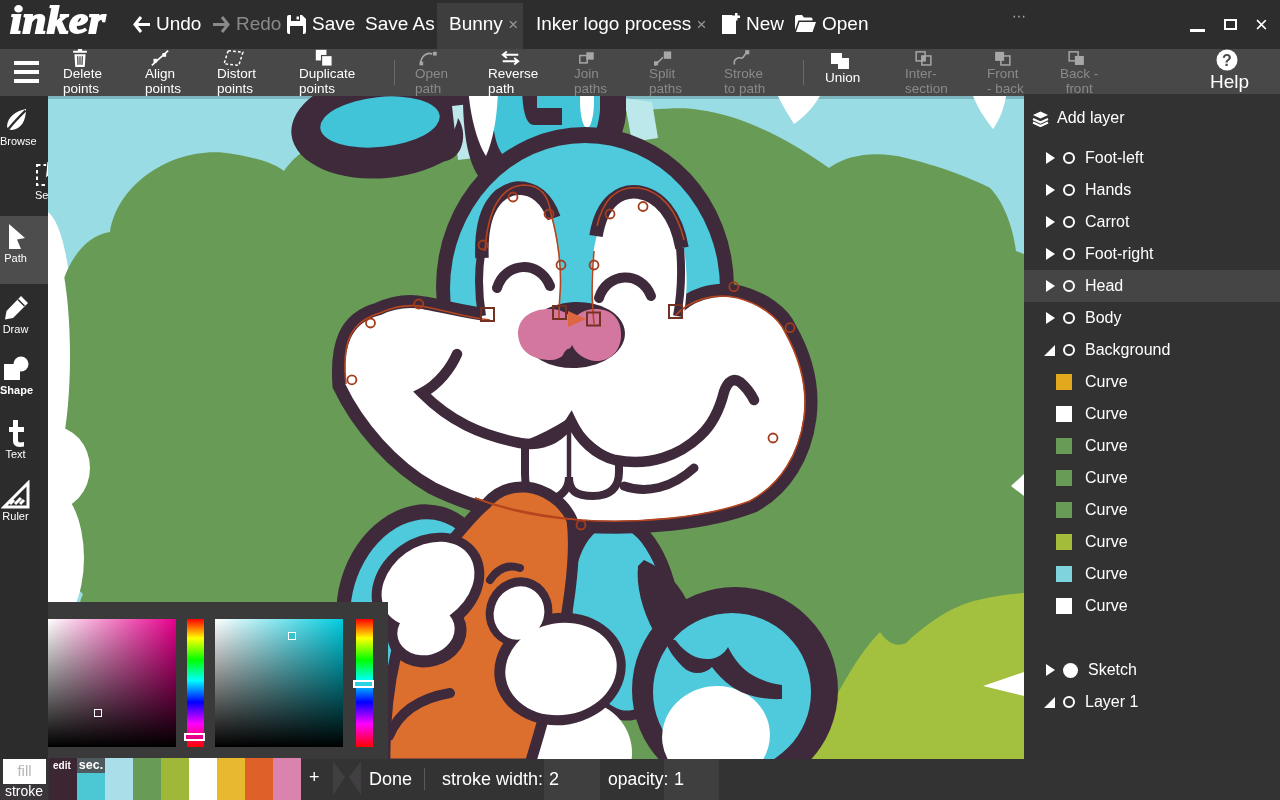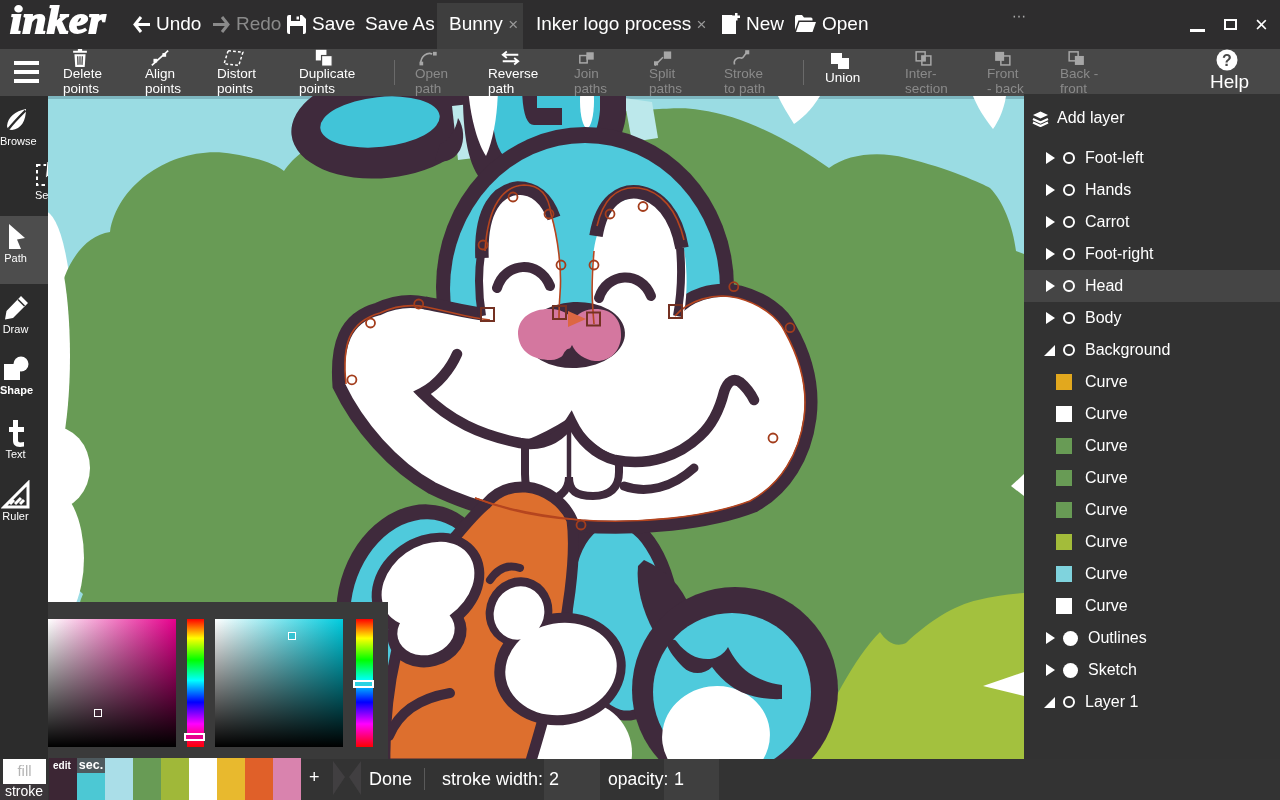--- a/index.html
+++ b/index.html
@@ -153,21 +153,21 @@
       </svg>
     <span class="tb2lbl">Inter-<br>section</span>
     </div>
   <div class="tb2 dis" style="left:981px;">
     <svg width="21" height="22" viewBox="0 0 21 22" opacity="0.55">
         <rect x="8.5" y="8.5" width="11" height="11" fill="none" stroke="#fff" stroke-width="1.8"></rect>
         <rect x="1.5" y="3.5" width="11" height="11" fill="#fff"></rect>
       </svg>
     <span class="tb2lbl">Front<br>- back</span>
     </div>
-  <div class="tb2 dis" style="left:1054px;">
+  <div class="tb2 dis" style="left:1054px;text-align:center;">
     <svg width="21" height="22" viewBox="0 0 21 22" opacity="0.55">
         <rect x="1.5" y="3.5" width="11" height="11" fill="none" stroke="#fff" stroke-width="1.8"></rect>
         <rect x="8.5" y="8.5" width="11" height="11" fill="#fff"></rect>
       </svg>
     <span class="tb2lbl">Back -<br>front</span>
     </div>
   <div class="tb2" style="left:1204px;">
     <svg width="22" height="22" viewBox="0 0 22 22">
         <circle cx="11" cy="11" r="10.5" fill="#fff"></circle>
         <text x="11" y="16.5" font-size="16" font-weight="bold" fill="#484848" text-anchor="middle" font-family="Liberation Sans">?</text>
@@ -384,21 +384,20 @@
   <div class="row" style="top:208px;"><span class="tri"></span><span class="circ"></span>Body</div>
   <div class="row" style="top:240px;"><span class="trid"></span><span class="circ"></span>Background</div>
   <div class="row" style="top:272px;"><span class="sq" style="background:#e2a81e;"></span>Curve</div>
   <div class="row" style="top:304px;"><span class="sq" style="background:#ffffff;"></span>Curve</div>
   <div class="row" style="top:336px;"><span class="sq" style="background:#689b55;"></span>Curve</div>
   <div class="row" style="top:368px;"><span class="sq" style="background:#689b55;"></span>Curve</div>
   <div class="row" style="top:400px;"><span class="sq" style="background:#689b55;"></span>Curve</div>
   <div class="row" style="top:432px;"><span class="sq" style="background:#a3bc3a;"></span>Curve</div>
   <div class="row" style="top:464px;"><span class="sq" style="background:#7fd3dd;"></span>Curve</div>
   <div class="row" style="top:496px;"><span class="sq" style="background:#ffffff;"></span>Curve</div>
-  <div class="row" style="top:528px;"><span class="tri"></span><span class="circf"></span>Outlines</div>
   <div class="row" style="top:560px;"><span class="tri"></span><span class="circf"></span>Sketch</div>
   <div class="row" style="top:592px;"><span class="trid"></span><span class="circ"></span>Layer 1</div>
 </div>
 
 <div id="picker">
   <div class="abs" style="left:0;top:17px;width:128px;height:128px;background:linear-gradient(to top,#000,rgba(0,0,0,0)),linear-gradient(to right,#fff,#e6008c);"></div>
   <div class="abs" style="left:46px;top:107px;width:8px;height:8px;border:1.6px solid #fff;background:rgba(0,0,0,0);"></div>
   <div class="abs" style="left:139px;top:17px;width:17px;height:128px;background:linear-gradient(to bottom,#f00 0%,#ff0 15%,#0f0 32%,#0ff 48%,#00f 65%,#f0f 82%,#f00 100%);"></div>
   <div class="abs" style="left:136px;top:131px;width:21px;height:8px;border:2px solid #fff;background:#e6008c;"></div>
   <div class="abs" style="left:167px;top:17px;width:128px;height:128px;background:linear-gradient(to top,#000,rgba(0,0,0,0)),linear-gradient(to right,#fff,#00ccdf);"></div>

